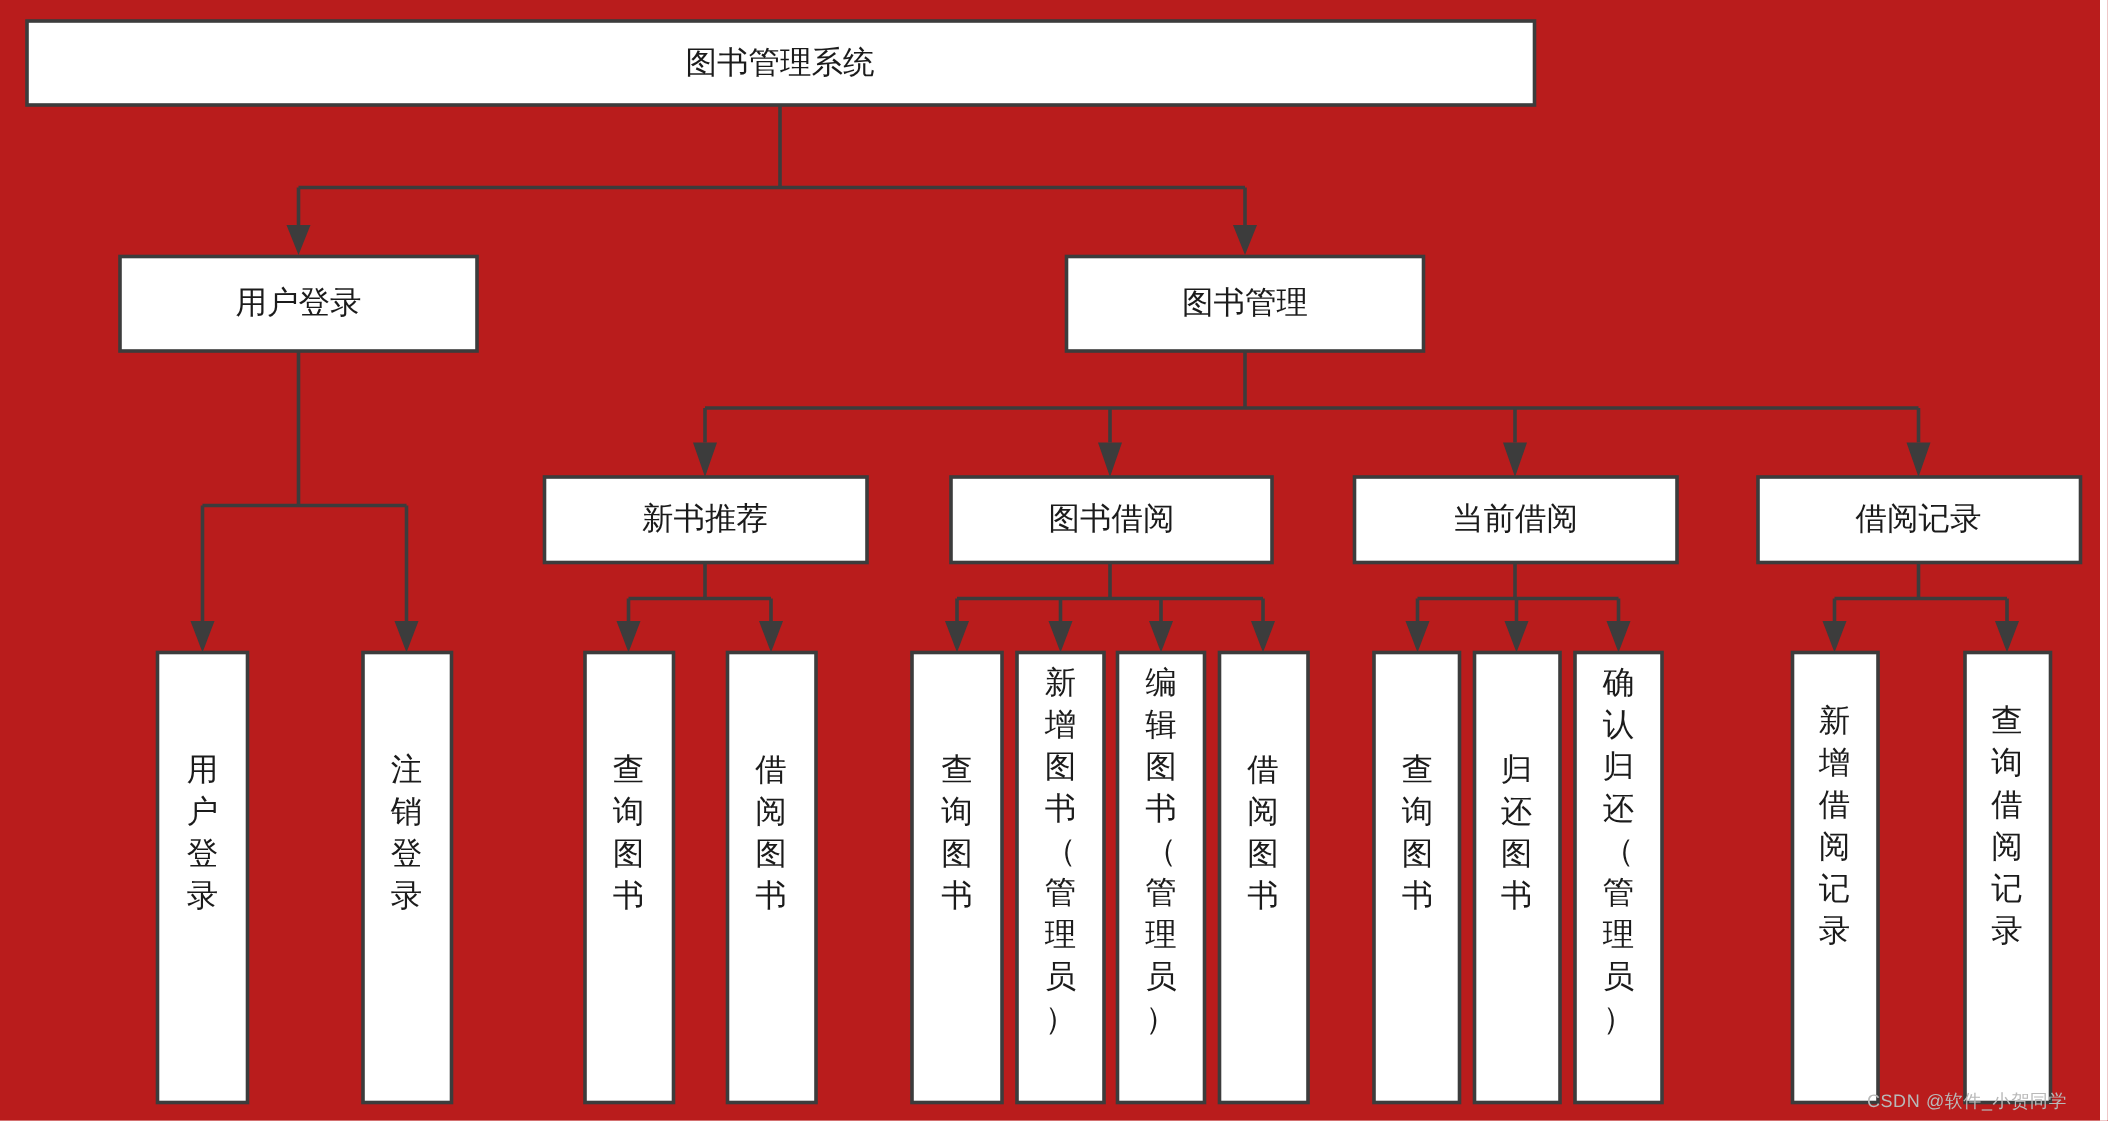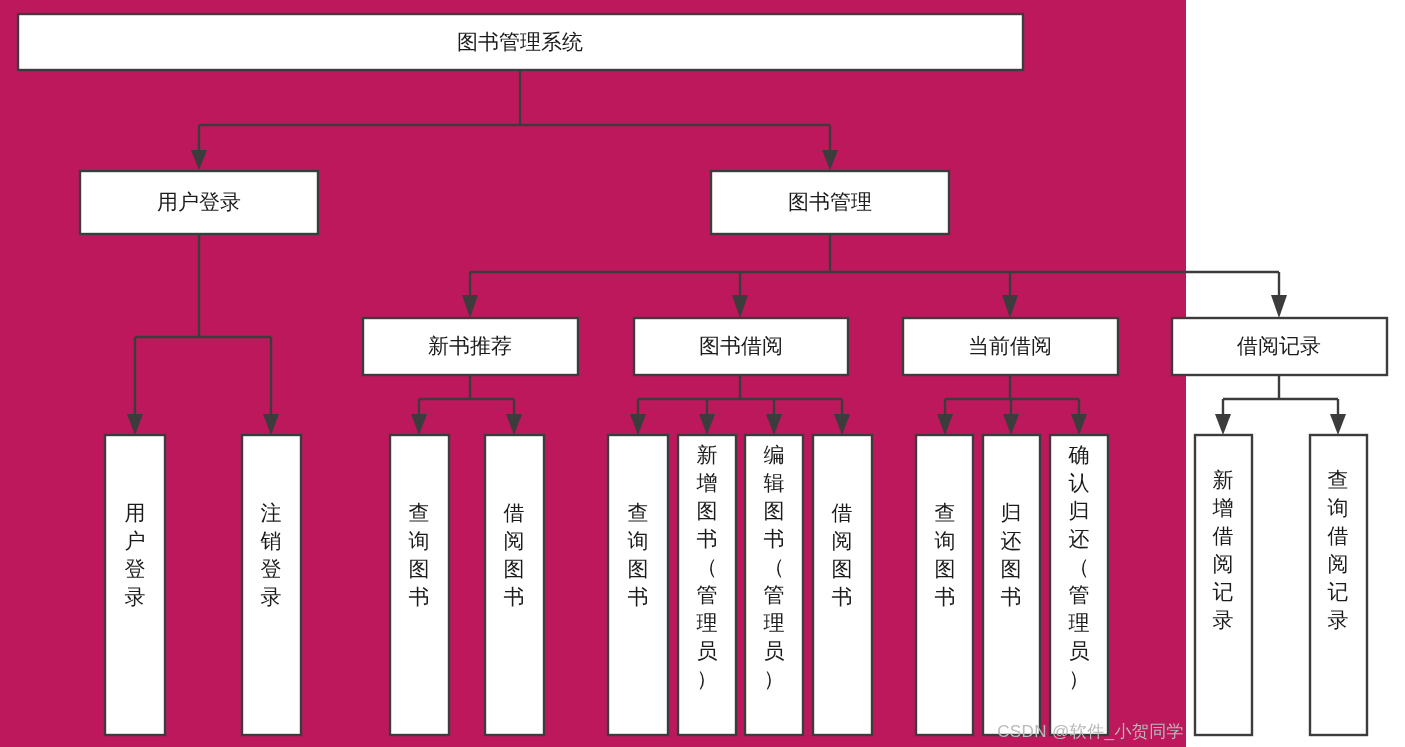--- a/index.html
+++ b/index.html
@@ -8,23 +8,23 @@
     background: #ffffff;
   }
   body {
     width: 1405px;
     height: 747px;
     font-family: "Liberation Sans", "DejaVu Sans", sans-serif;
     overflow: hidden;
   }
   #diagram-root {
     position: relative;
-    width: 1186px;
+    width: 1400px;
     height: 747px;
-    background: #be185d;
+    background: #b91c1c;
   }
   svg#flow {
     position: absolute;
     left: 0;
     top: 0;
     width: 1405px;
     height: 747px;
   }
   .node-box {
     fill: #ffffff;
@@ -49,24 +49,24 @@
     dominant-baseline: middle;
   }
   .node-label-v {
     font-family: "Liberation Sans", "DejaVu Sans", sans-serif;
     font-size: 21px;
     fill: #1b1b1b;
     text-anchor: middle;
   }
   .watermark {
     position: absolute;
-    right: 2px;
+    right: 22px;
     bottom: 4px;
     font-family: "Liberation Sans", "DejaVu Sans", sans-serif;
-    font-size: 17px;
+    font-size: 12px;
     color: #b9b9b9;
     letter-spacing: 0.4px;
     white-space: nowrap;
   }
 </style>
 </head>
 <body>
 
 <div id="diagram-root">
 

